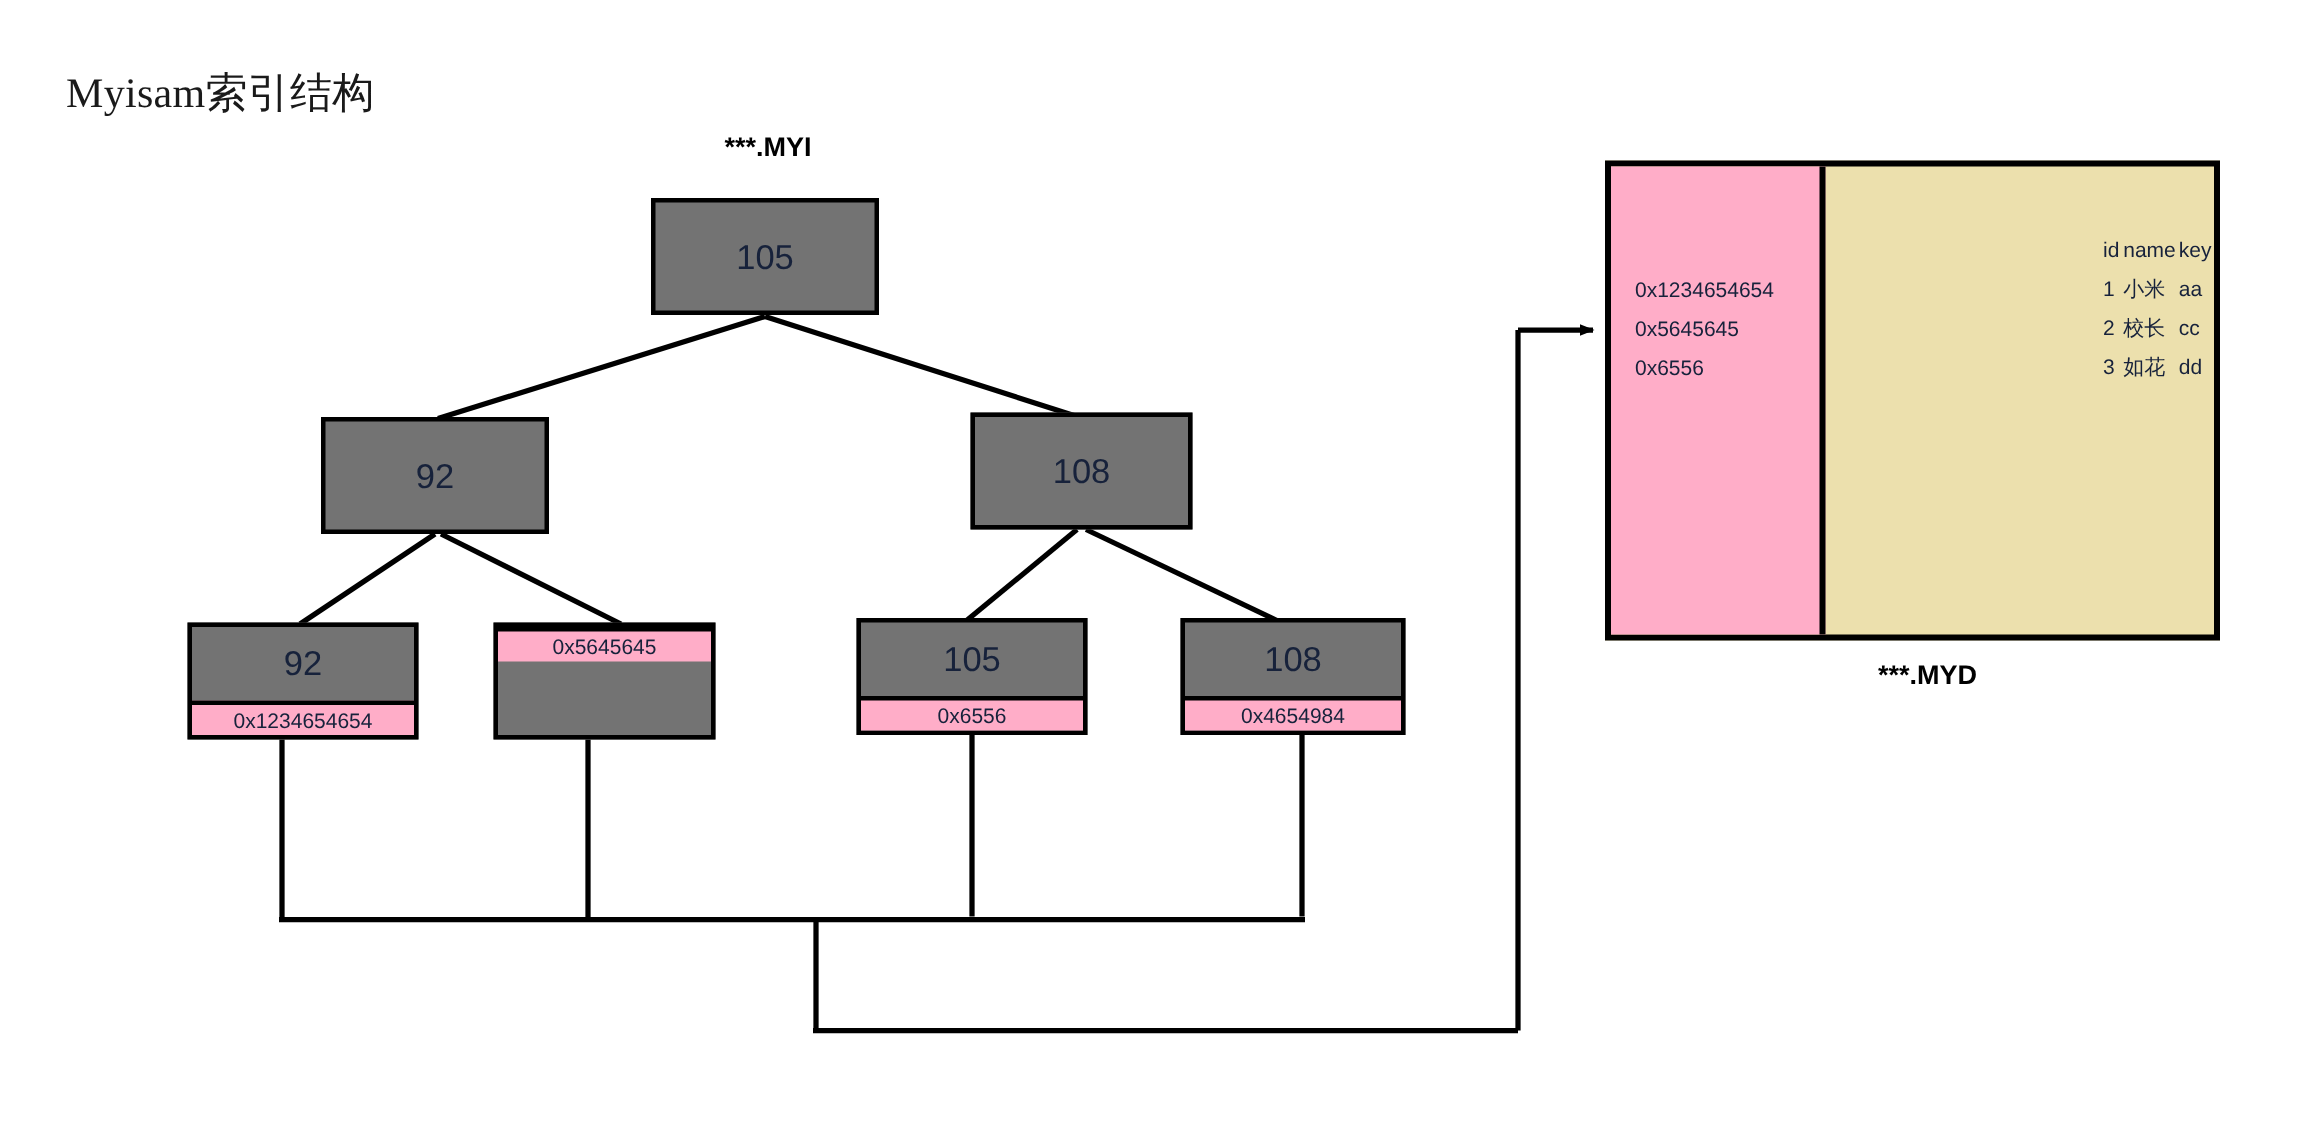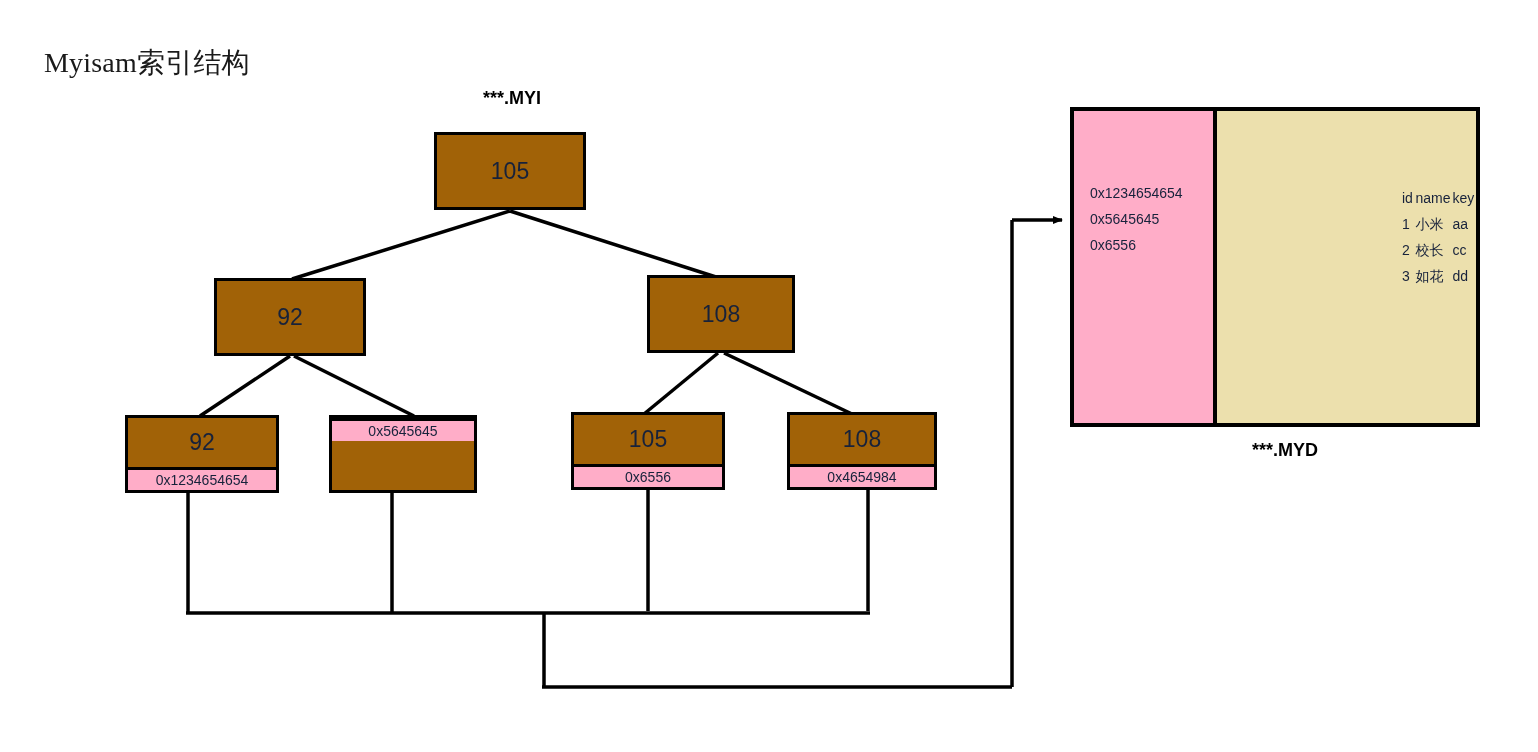--- a/index.html
+++ b/index.html
@@ -45,21 +45,21 @@
     font-weight: bold;
     color: #000;
     white-space: nowrap;
     text-align: center;
   }
   
   .node {
     position: absolute;
     box-sizing: border-box;
     border: 3px solid #000000;
-    background: #a16207;
+    background: #737373;
     display: flex;
     flex-direction: column;
   }
   .node-key {
     flex: 1 1 auto;
     display: flex;
     align-items: center;
     justify-content: center;
     font-size: 23px;
     color: #17223b;
@@ -102,21 +102,20 @@
     font-size: 14px;
     color: #17223b;
     white-space: nowrap;
   }
   .myd-addr.a0 { top: 74px; }
   .myd-addr.a1 { top: 100px; }
   .myd-addr.a2 { top: 126px; }
   .myd-table {
     flex: 1 1 auto;
     position: relative;
-    margin-top: 32px;
   }
   .myd-table table {
     position: absolute;
     left: 185px;
     top: 48px;
     border-collapse: collapse;
     font-size: 14px;
     color: #17223b;
   }
   .myd-table th,

